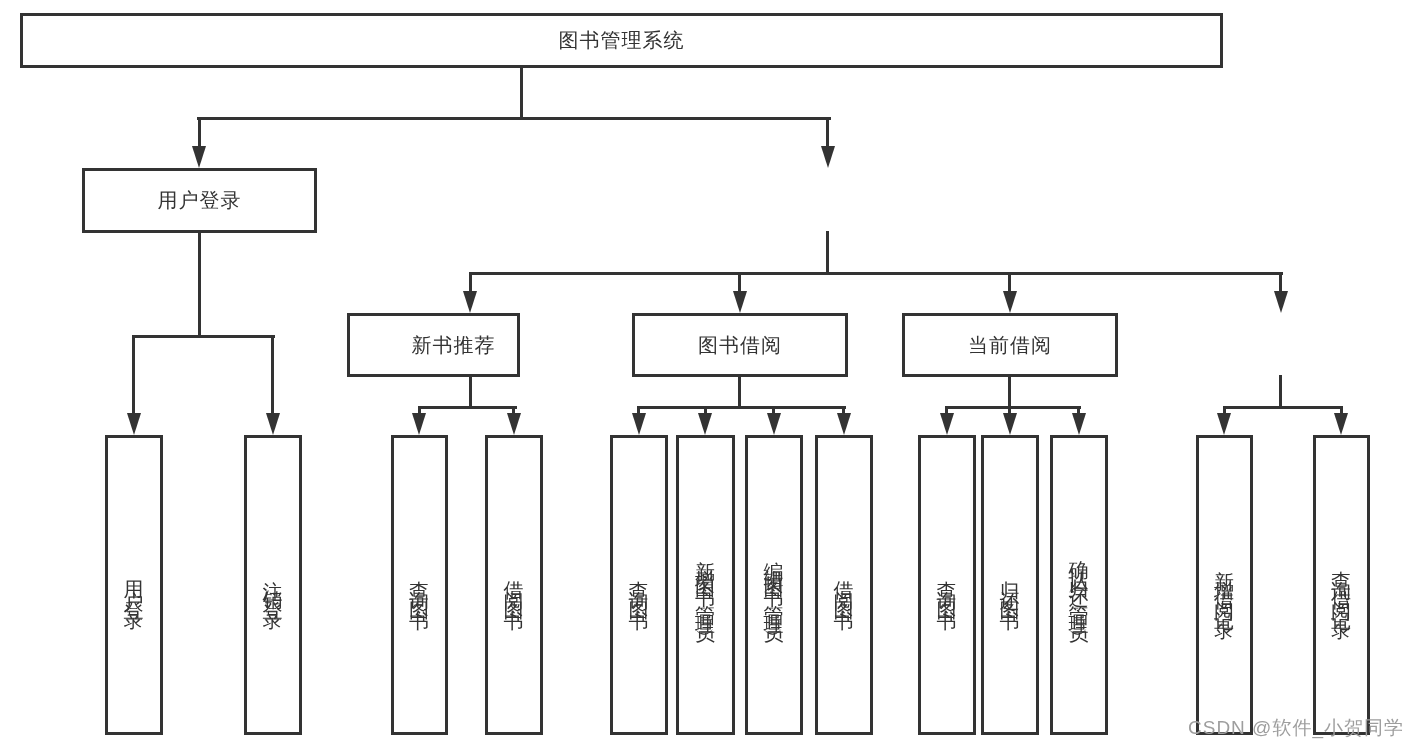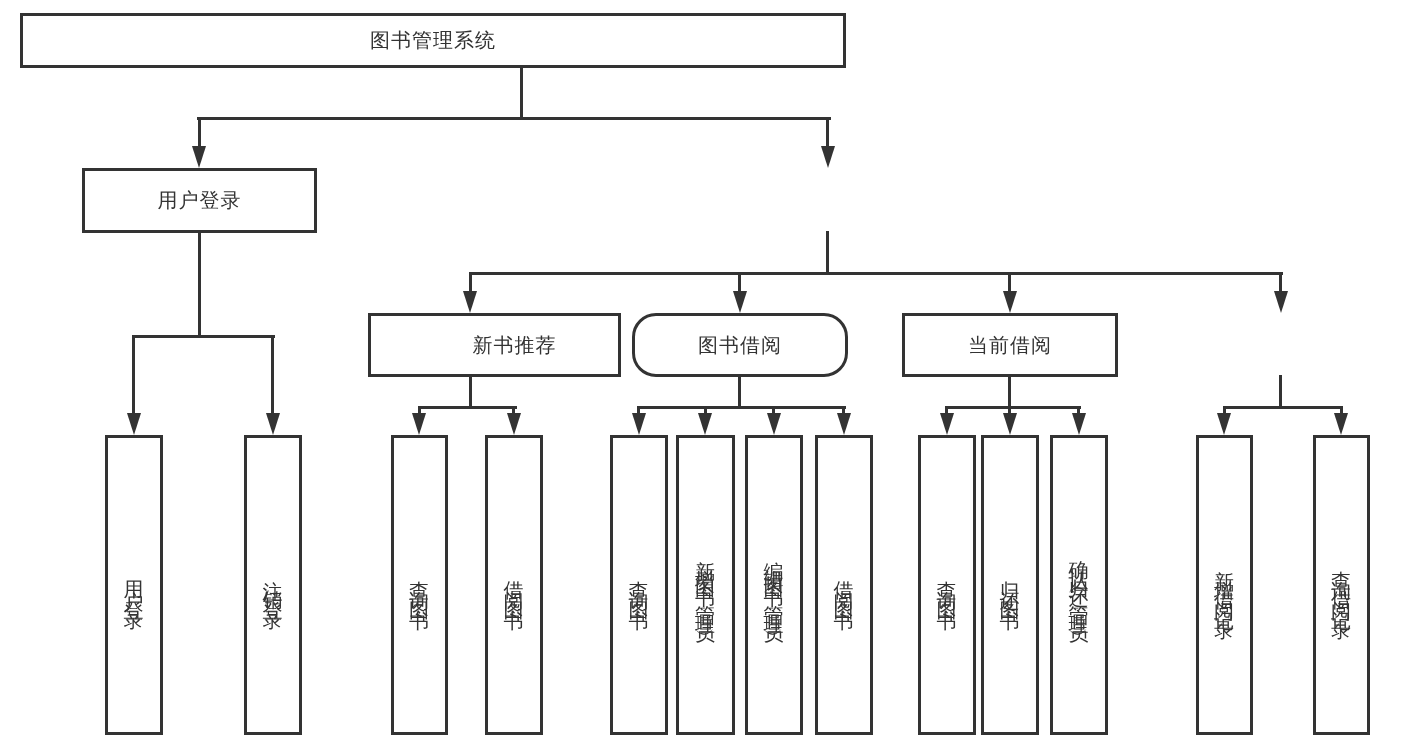--- a/index.html
+++ b/index.html
@@ -26,21 +26,21 @@
   .watermark {
     position:absolute; left:1188px; top:715px; font-size:19px;
     color:#9e9e9e; letter-spacing:1px; white-space:nowrap;
   }
 </style>
 </head>
 <body>
 
 <div class="stage">
 
-  <div class="box" style="left:20px; top:13px; width:826px; height:55px;">
+  <div class="box" style="left:20px; top:13px; width:1203px; height:55px;">
     <span class="h-label">图书管理系统</span>
   </div>
 
   <div class="ln" style="left:520px; top:66px; width:3px; height:53px;"></div>
   <div class="ln" style="left:197px; top:117px; width:634px; height:3px;"></div>
   <div class="ln" style="left:198px; top:117px; width:3px; height:31px;"></div>
   <div class="ar" style="left:192px; top:146px;"></div>
   <div class="ln" style="left:826px; top:117px; width:3px; height:31px;"></div>
   <div class="ar" style="left:821px; top:146px;"></div>
 
@@ -59,24 +59,24 @@
   <div class="ln" style="left:469px; top:272px; width:814px; height:3px;"></div>
   <div class="ln" style="left:469px; top:272px; width:3px; height:20px;"></div>
   <div class="ar" style="left:463px; top:291px;"></div>
   <div class="ln" style="left:738px; top:272px; width:3px; height:20px;"></div>
   <div class="ar" style="left:733px; top:291px;"></div>
   <div class="ln" style="left:1008px; top:272px; width:3px; height:20px;"></div>
   <div class="ar" style="left:1003px; top:291px;"></div>
   <div class="ln" style="left:1279px; top:272px; width:3px; height:20px;"></div>
   <div class="ar" style="left:1274px; top:291px;"></div>
 
-  <div class="box" style="left:368px; top:313px; width:253px; height:64px;padding-left:40px;">
+  <div class="box" style="left:347px; top:313px; width:173px; height:64px;padding-left:40px;">
     <span class="h-label">新书推荐</span>
   </div>
-  <div class="box" style="left:632px; top:313px; width:216px; height:64px;border-radius:24px;">
+  <div class="box" style="left:632px; top:313px; width:216px; height:64px;">
     <span class="h-label">图书借阅</span>
   </div>
   <div class="box" style="left:902px; top:313px; width:216px; height:64px;">
     <span class="h-label">当前借阅</span>
   </div>
 
   <div class="ln" style="left:469px; top:375px; width:3px; height:33px;"></div>
   <div class="ln" style="left:418px; top:406px; width:99px; height:3px;"></div>
   <div class="ln" style="left:418px; top:406px; width:3px; height:10px;"></div>
   <div class="ar" style="left:412px; top:413px;"></div>
@@ -147,14 +147,15 @@
     <span class="v-label tight">确认归还（管理员）</span>
   </div>
 
   <div class="box" style="left:1196px; top:435px; width:57px; height:300px;">
     <span class="v-label">新增借阅记录</span>
   </div>
   <div class="box" style="left:1313px; top:435px; width:57px; height:300px;">
     <span class="v-label">查询借阅记录</span>
   </div>
 
+  <div class="watermark">CSDN @软件_小贺同学</div>
 
 </div>
 
 </body></html>

